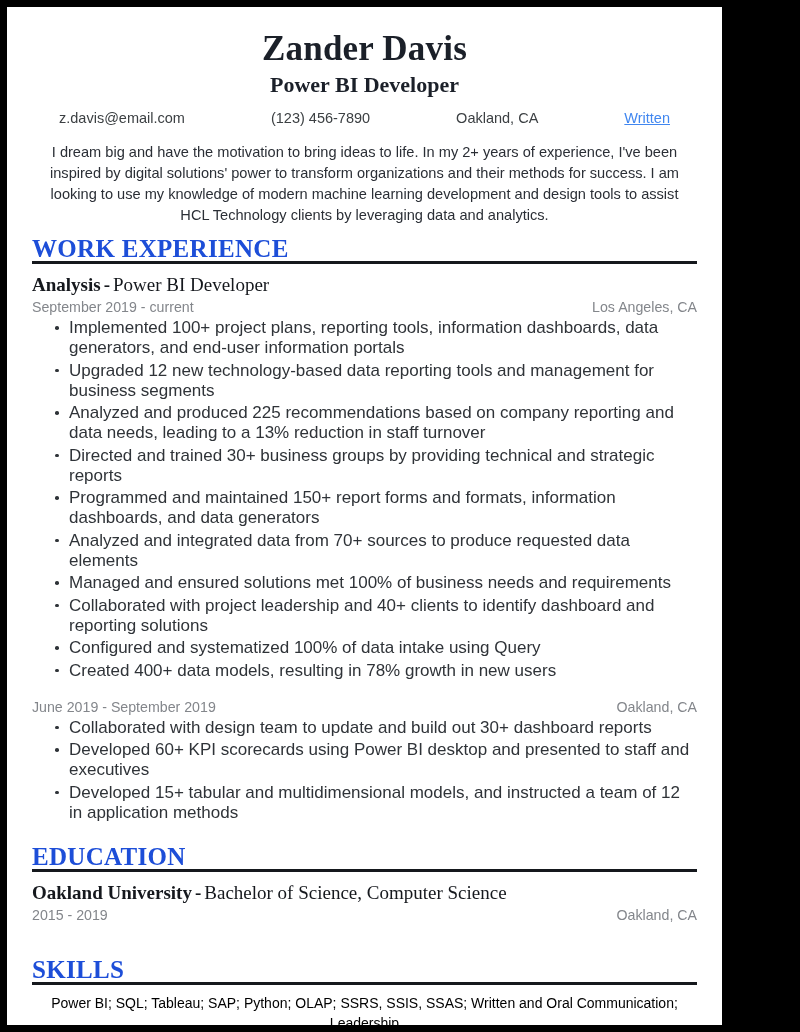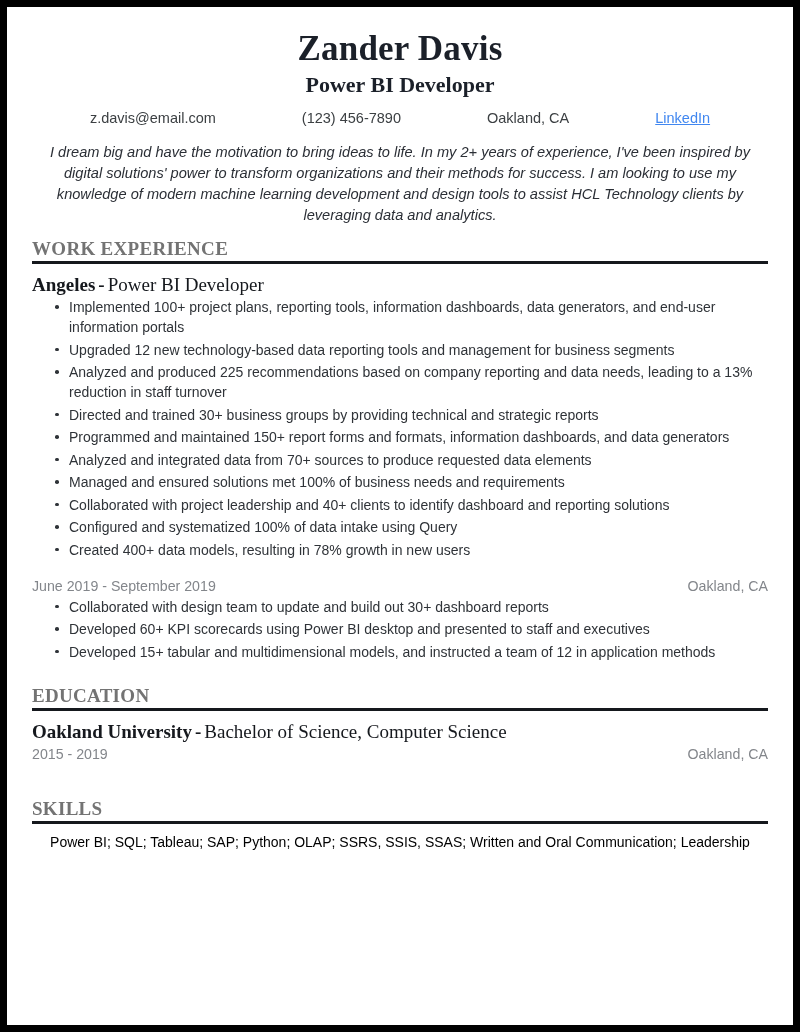--- a/index.html
+++ b/index.html
@@ -10,21 +10,21 @@
   body {
     width: 800px;
     height: 1032px;
     overflow: hidden;
     font-family: "Liberation Sans", sans-serif;
   }
   .page {
     position: absolute;
     left: 7px;
     top: 7px;
-    width: 786px;
+    width: 715px;
     height: 1018px;
     background: #ffffff;
     box-sizing: border-box;
     overflow: hidden;
   }
   .inner {
     padding: 22px 25px 0 25px;
   }
 
   
@@ -64,37 +64,36 @@
   .contact-item.link {
     color: #4187f0;
     text-decoration: underline;
     cursor: pointer;
   }
 
   
   .summary {
     font-size: 14.6px;
     line-height: 21px;
-    font-style: italic;
     color: #2b2f36;
     text-align: center;
     margin: 0 11px 11px 11px;
   }
 
   
   .section {
     margin-top: 0;
   }
   .section-title {
     font-family: "Liberation Serif", serif;
     font-weight: bold;
-    font-size: 19px;
+    font-size: 25px;
     line-height: 23px;
     letter-spacing: 0.3px;
-    color: #737373;
+    color: #1d4ed8;
     border-bottom: 3px solid #15181d;
     padding-bottom: 1px;
     margin: 0 0 8px 0;
   }
 
   
   .entry {
     margin-bottom: 3px;
   }
   .entry-head {
@@ -125,21 +124,21 @@
   }
   .entry-meta .loc { text-align: right; }
 
   ul.bullets {
     list-style: none;
     margin: 0;
     padding: 0;
   }
   ul.bullets li {
     position: relative;
-    font-size: 14px;
+    font-size: 17px;
     line-height: 20px;
     color: #2f3338;
     padding-left: 37px;
     margin-bottom: 2.5px;
   }
   ul.bullets li::before {
     content: "";
     position: absolute;
     left: 23px;
     top: 8px;
@@ -166,32 +165,36 @@
 <div class="page">
   <div class="inner">
 
     <div>
       <div class="name">Zander Davis</div>
       <div class="job-subtitle">Power BI Developer</div>
       <div class="contact-row">
         <span class="contact-item">z.davis@email.com</span>
         <span class="contact-item">(123) 456-7890</span>
         <span class="contact-item">Oakland, CA</span>
-        <span class="contact-item link">LinkedIn</span>
+        <span class="contact-item link">Written</span>
       </div>
     </div>
 
     <div class="summary">I dream big and have the motivation to bring ideas to life. In my 2+ years of experience, I've been inspired by digital solutions' power to transform organizations and their methods for success. I am looking to use my knowledge of modern machine learning development and design tools to assist HCL Technology clients by leveraging data and analytics.</div>
 
     <div class="section">
       <div class="section-title">WORK EXPERIENCE</div>
 
       <div class="entry">
         <div class="entry-head">
-          <span class="entry-org">Angeles</span><span class="entry-sep">-</span><span class="entry-role">Power BI Developer</span>
+          <span class="entry-org">Analysis</span><span class="entry-sep">-</span><span class="entry-role">Power BI Developer</span>
+        </div>
+        <div class="entry-meta">
+          <span class="dates">September 2019 - current</span>
+          <span class="loc">Los Angeles, CA</span>
         </div>
         <ul class="bullets">
           <li>Implemented 100+ project plans, reporting tools, information dashboards, data generators, and end-user information portals</li>
           <li>Upgraded 12 new technology-based data reporting tools and management for business segments</li>
           <li>Analyzed and produced 225 recommendations based on company reporting and data needs, leading to a 13% reduction in staff turnover</li>
           <li>Directed and trained 30+ business groups by providing technical and strategic reports</li>
           <li>Programmed and maintained 150+ report forms and formats, information dashboards, and data generators</li>
           <li>Analyzed and integrated data from 70+ sources to produce requested data elements</li>
           <li>Managed and ensured solutions met 100% of business needs and requirements</li>
           <li>Collaborated with project leadership and 40+ clients to identify dashboard and reporting solutions</li>

